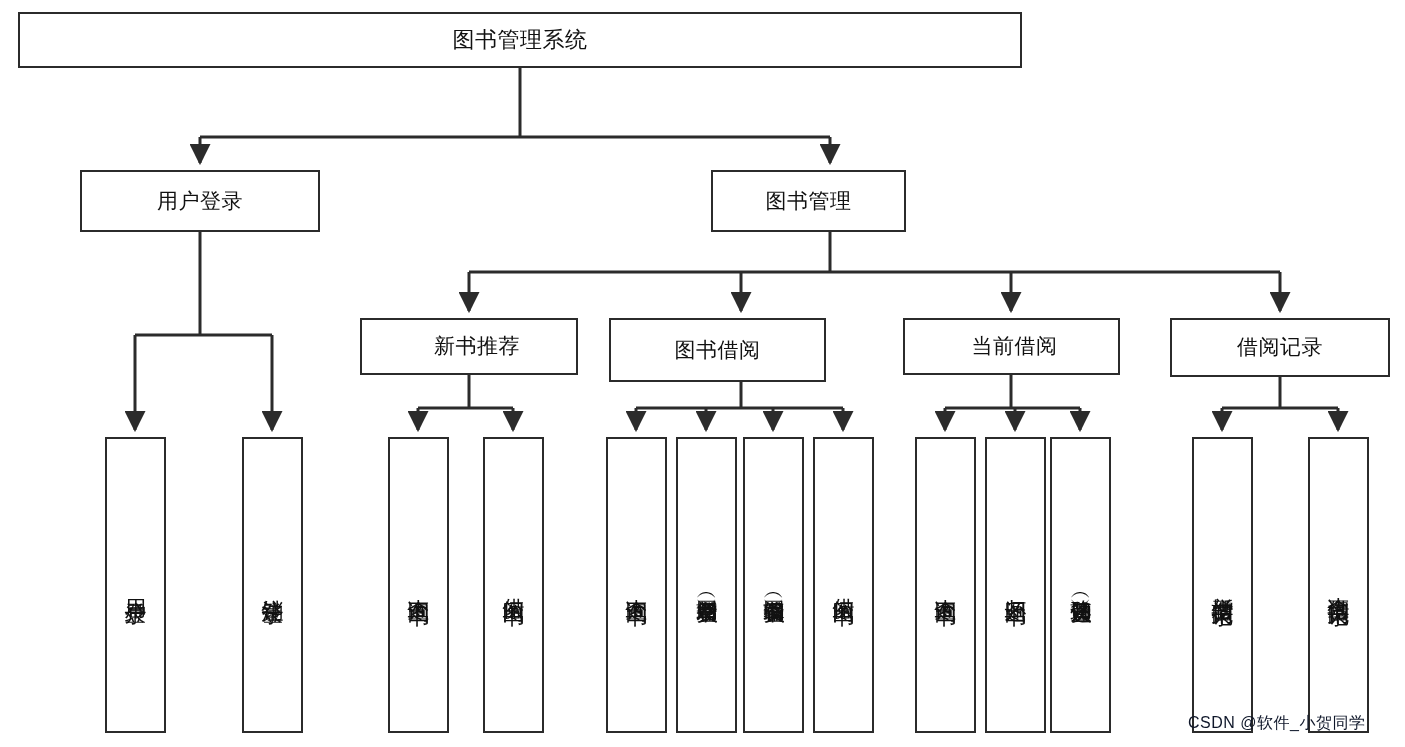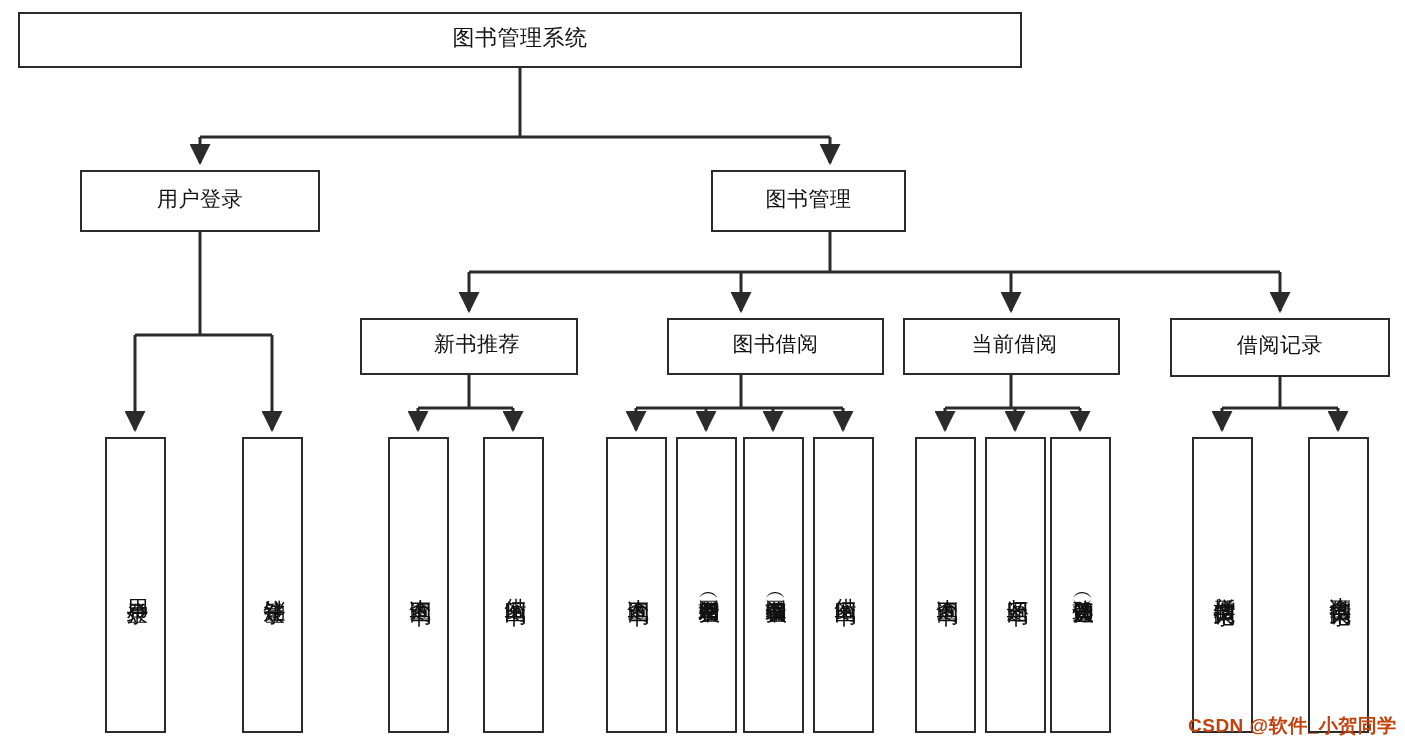--- a/index.html
+++ b/index.html
@@ -32,21 +32,20 @@
     display: flex;
     align-items: center;
     justify-content: center;
     color: #111111;
   }
   .node .label {
     display: block;
     text-align: center;
     line-height: 1.05;
     letter-spacing: 0.5px;
-    font-family: Liberation Mono, monospace;
   }
   .node.horiz .label {
     font-size: 21px;
     white-space: nowrap;
   }
   .node.root .label {
     font-size: 22px;
   }
   .node.vert {
     align-items: center;
@@ -60,25 +59,24 @@
     line-height: 1.18;
     letter-spacing: 2px;
     max-height: 100%;
   }
   .node.vert.tight .label {
     font-size: 21px;
     letter-spacing: 0.5px;
   }
   .watermark {
     position: absolute;
-    font-size: 19px;
-    color: #c2410c;
+    font-size: 16px;
+    color: #0f172a;
     white-space: nowrap;
     letter-spacing: 0.5px;
-    font-weight: bold;
   }
 </style>
 </head>
 <body>
 
 <div id="canvas">
 
   <svg id="edges" viewBox="0 0 1405 747" xmlns="http://www.w3.org/2000/svg">
     <defs>
       <marker id="arrow" viewBox="0 0 10 10" refX="9" refY="5" markerWidth="7" markerHeight="7" orient="auto-start-reverse">
@@ -136,21 +134,21 @@
   <div class="node horiz" style="left:80px; top:170px; width:240px; height:62px;">
     <span class="label">用户登录</span>
   </div>
   <div class="node horiz" style="left:711px; top:170px; width:195px; height:62px;">
     <span class="label">图书管理</span>
   </div>
 
   <div class="node horiz" style="left:360px; top:318px; width:218px; height:57px;padding-left:16px;">
     <span class="label">新书推荐</span>
   </div>
-  <div class="node horiz" style="left:667px; top:318px; width:217px; height:57px;">
+  <div class="node horiz" style="left:609px; top:318px; width:217px; height:64px;">
     <span class="label">图书借阅</span>
   </div>
   <div class="node horiz" style="left:903px; top:318px; width:217px; height:57px;padding-left:6px;">
     <span class="label">当前借阅</span>
   </div>
   <div class="node horiz" style="left:1170px; top:318px; width:220px; height:59px;">
     <span class="label">借阅记录</span>
   </div>
 
   <div class="node vert" style="left:105px; top:437px; width:61px; height:296px;">

